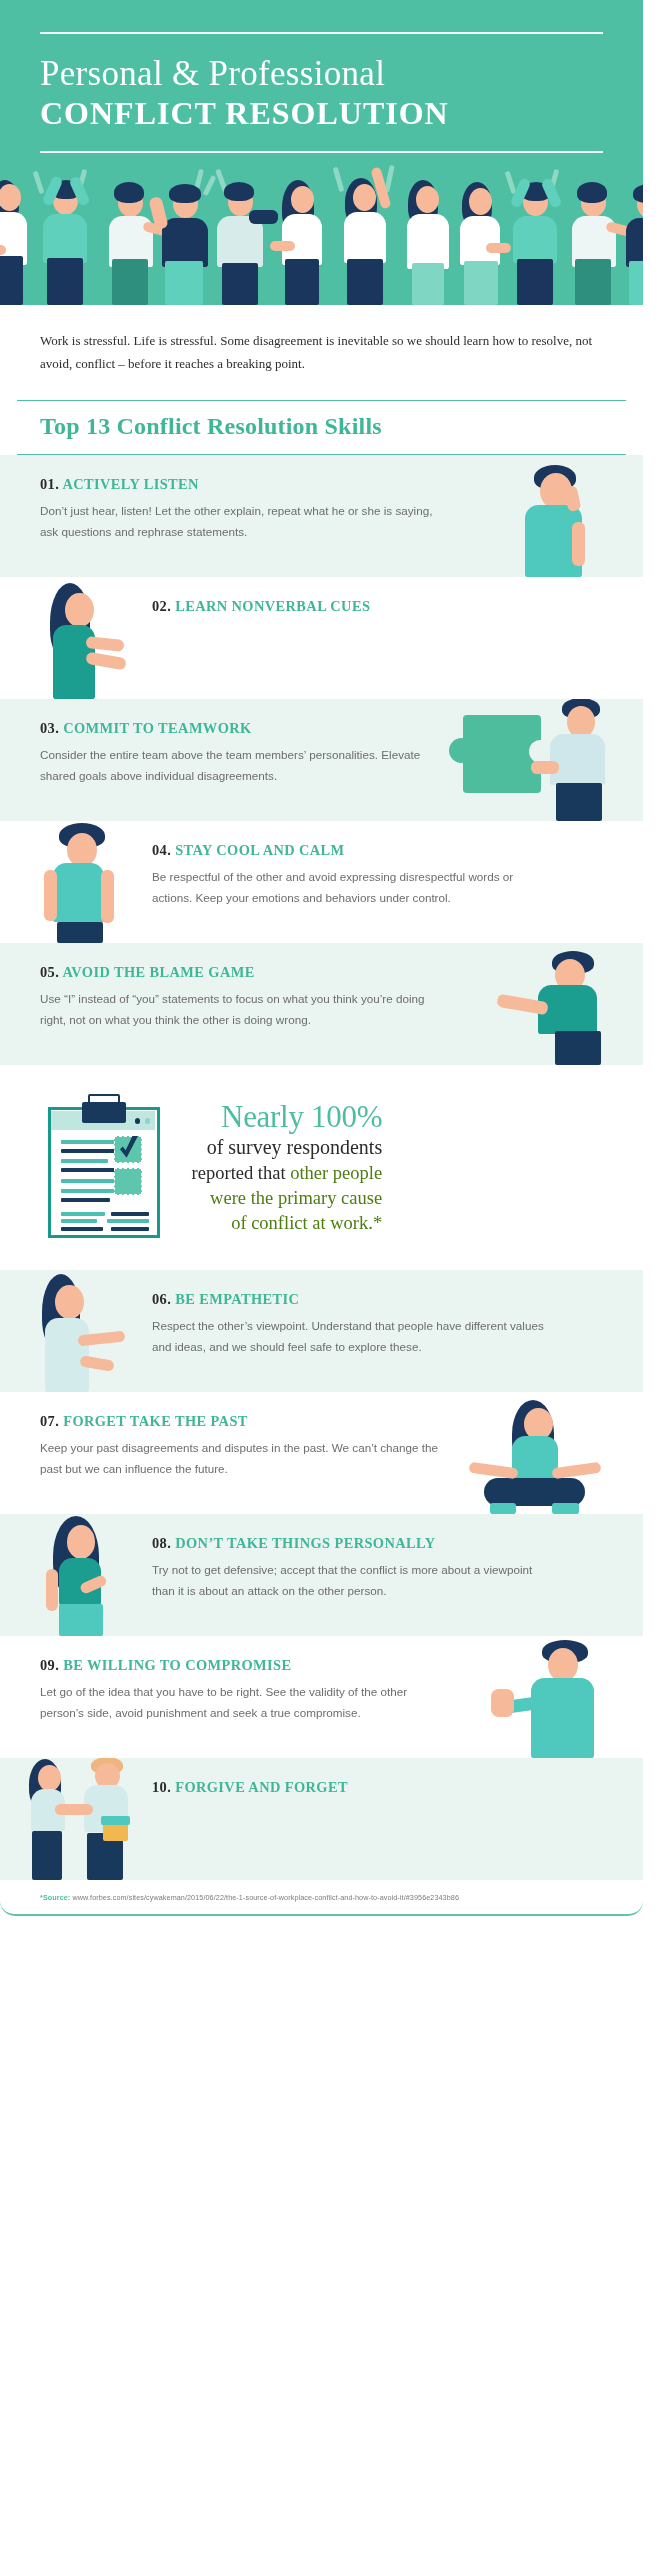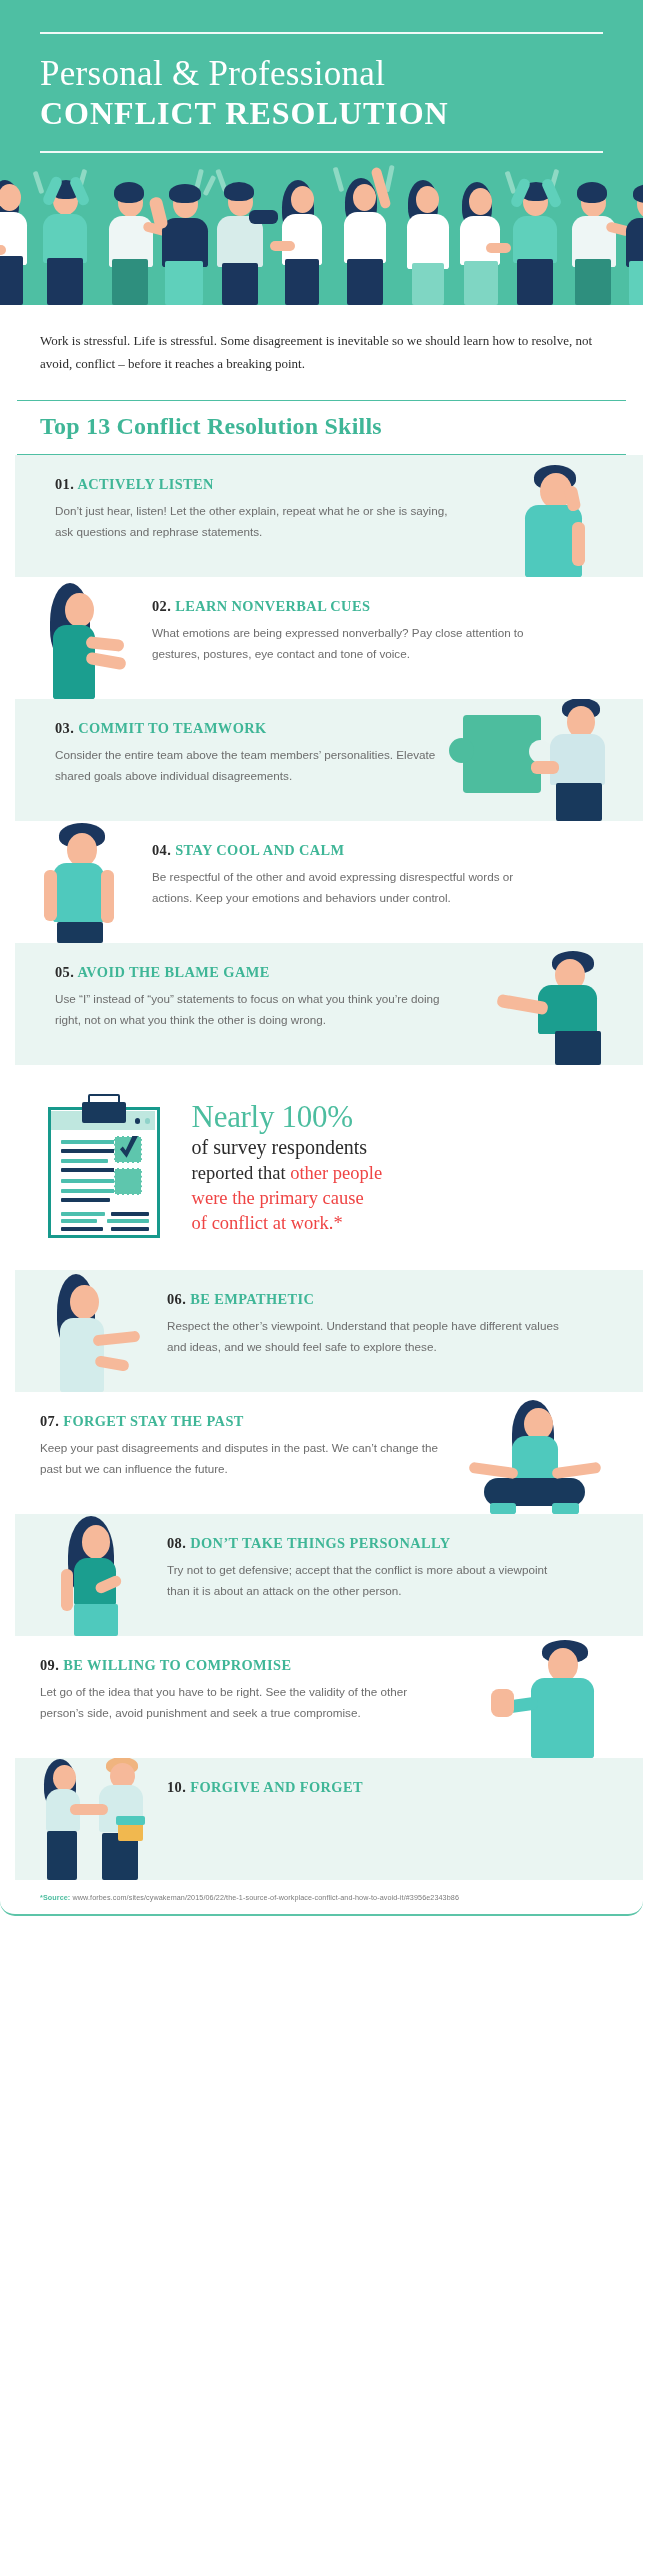--- a/index.html
+++ b/index.html
@@ -78,21 +78,21 @@
     letter-spacing: 0.2px;
   }
 
   
   .row {
     position: relative;
     min-height: 122px;
     padding: 21px 40px 19px 40px;
     overflow: hidden;
   }
-  .row.tint { background: #eaf5f2; margin-left: 15px; }
+  .row.tint { background: #eaf5f2; }
   .row.plain { background: #ffffff; }
   .row .txt { position: relative; z-index: 3; max-width: 399px; }
   .row.right-text .txt { margin-left: 112px; max-width: 399px; }
   .skill-head {
     font-family: "Liberation Serif", serif;
     font-weight: 700;
     font-size: 14.4px;
     letter-spacing: 0.4px;
     margin-bottom: 6.6px;
     white-space: nowrap;
@@ -133,42 +133,42 @@
     background: #bfe7df;
   }
   .cb-dot { position:absolute; top:24px; width:5.7px; height:5.7px; border-radius:50%; }
   .cb-line { position: absolute; height: 3.8px; border-radius: 0.9px; }
   .cb-box {
     position: absolute; background: #5ec6ad; border: 1.9px dashed #ffffff;
   }
   .cb-check {
     position: absolute; width: 25px; height: 28.5px;
   }
-  .stat-text { padding-top: 5.7px; }
+  .stat-text { padding-top: 5.7px; text-align: right; }
   .stat-big {
     font-family: "Liberation Serif", serif;
     font-size: 31px;
     color: #4cbd9f;
     line-height: 1.12;
     letter-spacing: -0.3px;
   }
   .stat-l2 {
     font-family: "Liberation Serif", serif;
     font-size: 20px;
     color: #2b2b2b;
     line-height: 1.34;
   }
   .stat-l3 {
     font-family: "Liberation Serif", serif;
     font-size: 18.5px;
     color: #2b2b2b;
     line-height: 1.36;
   }
   .stat-l3 .hl, .stat-l4, .stat-l5 {
-    color: #ef4444;
+    color: #4d7c0f;
   }
   .stat-l4, .stat-l5 {
     font-family: "Liberation Serif", serif;
     font-size: 18.5px;
     line-height: 1.36;
   }
 
   
   .source {
     background: #ffffff;
@@ -340,21 +340,20 @@
       <div class="arm" style="left:53px;top:57px;width:13.3px;height:44px;background:#f6b99a;"></div>
     </div>
   </div>
 
   <div class="row plain right-text">
     <div class="txt">
       <div class="skill-head">
         <span class="skill-num">02.</span>
         <span class="skill-name">LEARN NONVERBAL CUES</span>
       </div>
-      <div class="skill-body">What emotions are being expressed nonverbally? Pay close attention to gestures, postures, eye contact and tone of voice.</div>
     </div>
     <div class="art" style="left:40px;width:87px;height:116px;">
       <div class="hair" style="left:9.5px;top:0px;width:40px;height:78px;background:#1b365d;"></div>
       <div class="head" style="left:25px;top:9.5px;width:28.5px;height:34px;background:#f6b99a;"></div>
       <div class="torso" style="left:13.3px;top:42px;width:42px;height:74px;background:#1b9e8f;"></div>
       <div class="arm" style="left:46px;top:55px;width:38px;height:12.3px;background:#f6b99a;transform:rotate(6deg);"></div>
       <div class="arm" style="left:46px;top:72px;width:40px;height:12.3px;background:#f6b99a;transform:rotate(10deg);"></div>
     </div>
   </div>
 
@@ -463,21 +462,21 @@
       <div class="torso" style="left:11.4px;top:44px;width:44px;height:74px;background:#d3eceb;"></div>
       <div class="arm" style="left:44px;top:59px;width:47px;height:11.4px;background:#f6b99a;transform:rotate(-6deg);"></div>
       <div class="arm" style="left:46px;top:84px;width:34px;height:11.4px;background:#f6b99a;transform:rotate(10deg);"></div>
     </div>
   </div>
 
   <div class="row plain">
     <div class="txt">
       <div class="skill-head">
         <span class="skill-num">07.</span>
-        <span class="skill-name">FORGET STAY THE PAST</span>
+        <span class="skill-name">FORGET TAKE THE PAST</span>
       </div>
       <div class="skill-body">Keep your past disagreements and disputes in the past. We can’t change the past but we can influence the future.</div>
     </div>
     <div class="art" style="right:38px;width:142px;height:114px;">
       <div class="hair" style="left:49px;top:0px;width:42px;height:68px;background:#1b365d;"></div>
       <div class="head" style="left:61px;top:7.6px;width:28.5px;height:32px;background:#f6b99a;"></div>
       <div class="torso" style="left:49px;top:36px;width:46px;height:46px;background:#4fc9bd;"></div>
       <div style="position:absolute;left:21px;bottom:7.6px;width:101px;height:28.5px;background:#18395c;border-radius:15px;"></div>
       <div class="arm" style="left:5.7px;top:65px;width:49px;height:11.4px;background:#f6b99a;transform:rotate(8deg);"></div>
       <div class="arm" style="left:89px;top:65px;width:49px;height:11.4px;background:#f6b99a;transform:rotate(-8deg);"></div>

